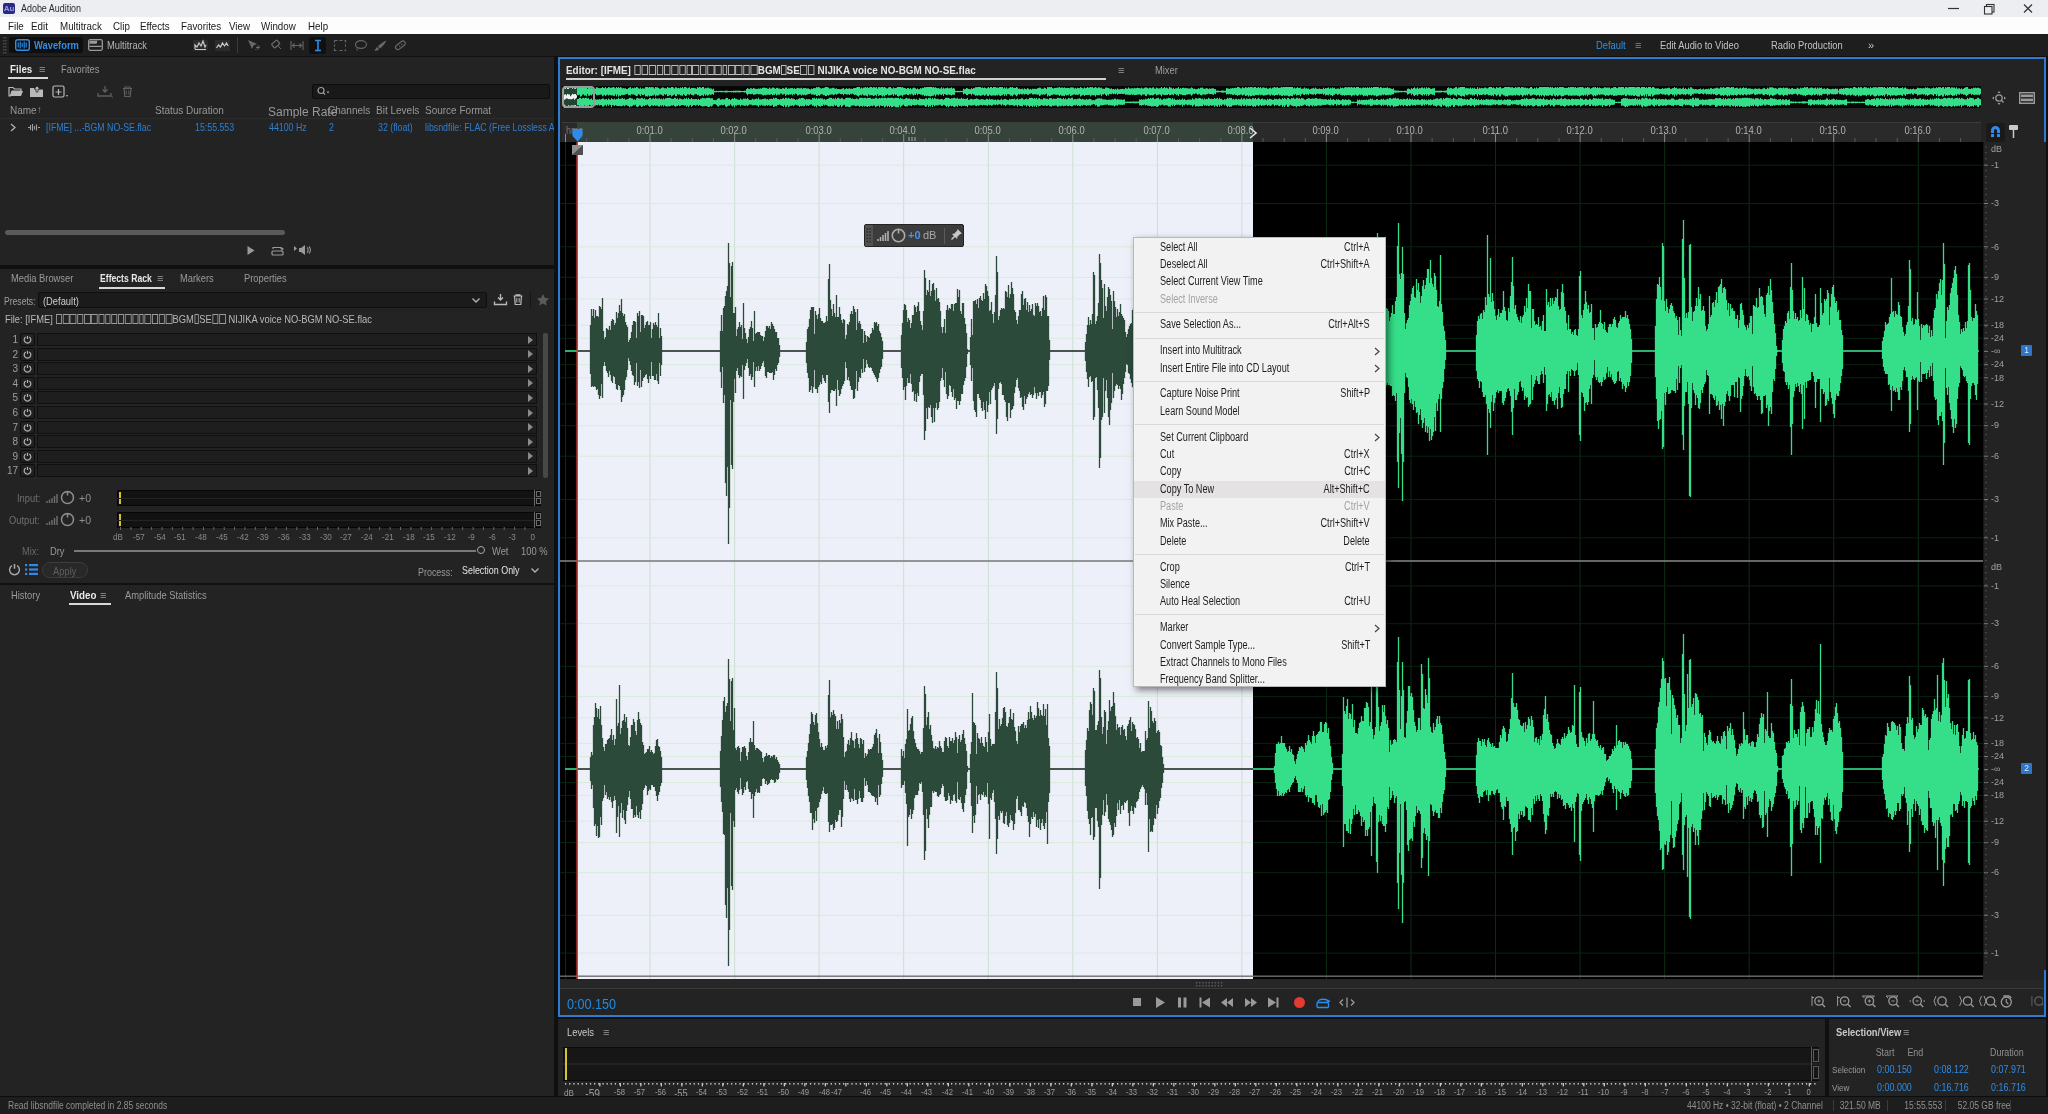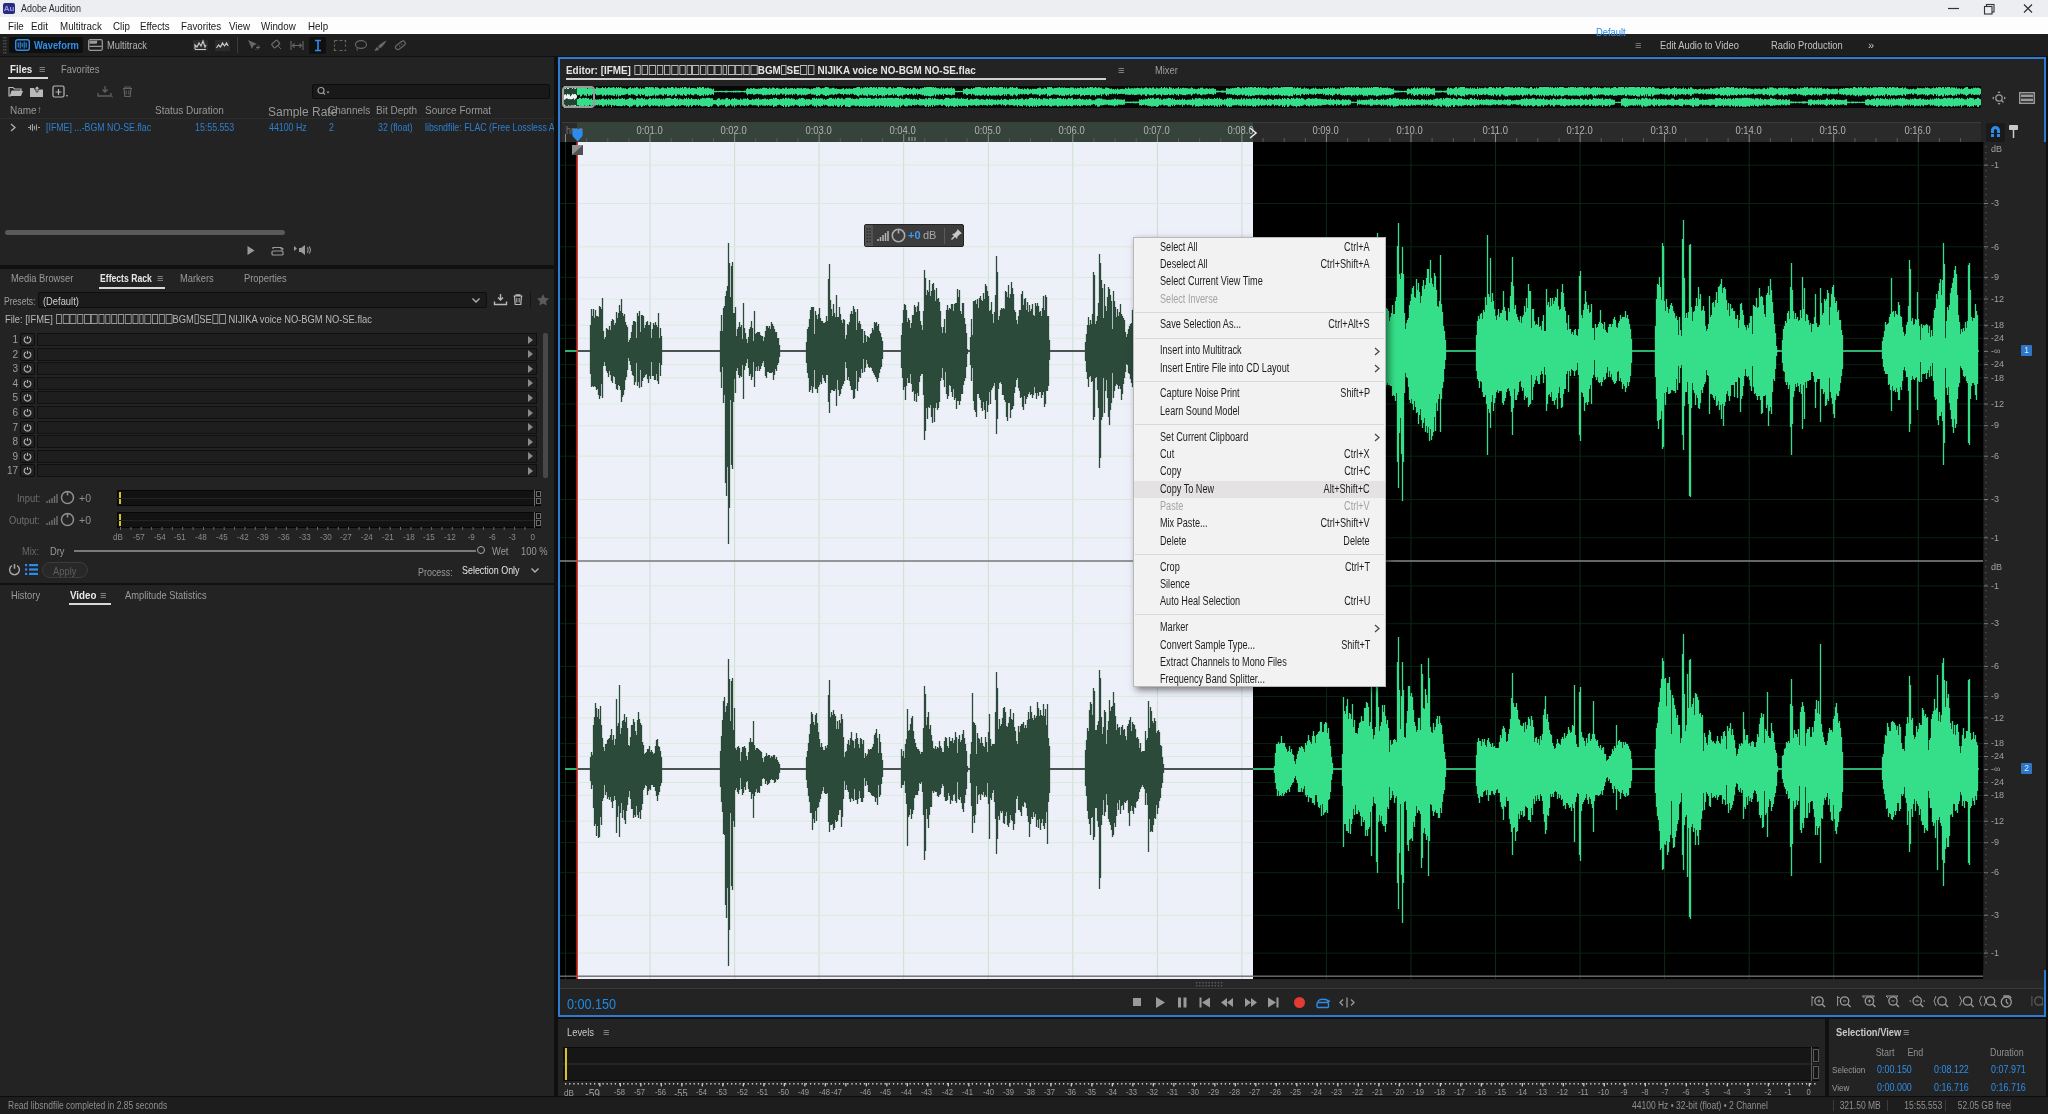--- a/index.html
+++ b/index.html
@@ -93,21 +93,21 @@
   </svg>
 <svg class="ab" style="left:374px;top:39px" width="14" height="13" viewBox="0 0 14 13">
     <path d="M12.5 1.5c-3 1-7 4-8.5 6l2 2c2-1.5 5.5-5.5 6.5-8z" fill="#686868"></path>
     <path d="M3.5 8c-1.5.5-2 2.5-3 3.5 1.5.5 3.5 0 4.5-1z" fill="#686868"></path>
   </svg>
 <svg class="ab" style="left:394px;top:39px" width="14" height="13" viewBox="0 0 14 13">
     <rect x="1" y="4" width="11" height="4.6" rx="2.3" transform="rotate(-38 6.5 6.5)" fill="none" stroke="#686868" stroke-width="1.2"></rect>
     <circle cx="5.7" cy="7.3" r="0.7" fill="#686868"></circle>
     <circle cx="7.8" cy="5.2" r="0.7" fill="#686868"></circle>
   </svg>
-<div class="ab" style="left:1596px;top:26px;font-size:11px;color:#2f8fe8"><span class="sl">Default</span></div>
+<div class="ab" style="left:1596px;top:39px;font-size:11px;color:#2f8fe8"><span class="sl">Default</span></div>
 <div class="ab" style="left:1635px;top:39px;font-size:11px;color:#8a8a8a">≡</div>
 <div class="ab" style="left:1660px;top:39px;font-size:11px;color:#c3c3c3"><span class="sl">Edit Audio to Video</span></div>
 <div class="ab" style="left:1771px;top:39px;font-size:11px;color:#c3c3c3"><span class="sl">Radio Production</span></div>
 <div class="ab" style="left:1868px;top:39px;font-size:11px;color:#c3c3c3;letter-spacing:-2px">»</div>
 <div class="ab" style="left:0;top:57px;width:554px;height:208px;background:#232323"></div>
 <div class="ab" style="left:10px;top:63px;font-size:11.5px;font-weight:700;color:#e8e8e8"><span class="sl">Files</span></div>
 <div class="ab" style="left:39px;top:63px;font-size:11px;color:#9a9a9a">≡</div>
 <div class="ab" style="left:8px;top:77px;width:40px;height:1.5px;background:#d8d8d8"></div>
 <div class="ab" style="left:61px;top:63px;font-size:11px;color:#9a9a9a"><span class="sl">Favorites</span></div>
 <svg class="ab" style="left:8px;top:85px" width="16" height="13" viewBox="0 0 16 13">
@@ -136,21 +136,21 @@
 <svg class="ab" style="left:316px;top:86px" width="14" height="11" viewBox="0 0 14 11">
     <circle cx="5" cy="4.5" r="3" fill="none" stroke="#9f9f9f" stroke-width="1.2"></circle>
     <path d="M7.2 6.7L9 8.5" stroke="#9f9f9f" stroke-width="1.2"></path>
     <path d="M10.5 5.5h3l-1.5 2z" fill="#9f9f9f"></path>
   </svg>
 <div class="ab" style="left:10px;top:105px;font-size:10px;color:#989898">Name</div>
 <div class="ab" style="left:155px;top:105px;font-size:10px;color:#989898">Status</div>
 <div class="ab" style="left:186px;top:105px;font-size:10px;color:#989898">Duration</div>
 <div class="ab" style="left:268px;top:105px;font-size:12px;color:#989898">Sample Rate</div>
 <div class="ab" style="left:328px;top:105px;font-size:10px;color:#989898">Channels</div>
-<div class="ab" style="left:376px;top:105px;font-size:10px;color:#989898">Bit Depth</div>
+<div class="ab" style="left:376px;top:105px;font-size:10px;color:#989898">Bit Levels</div>
 <div class="ab" style="left:425px;top:105px;font-size:10px;color:#989898">Source Format</div>
 <div class="ab" style="left:37px;top:104px;font-size:10px;color:#989898">↑</div>
 <svg class="ab" style="left:9px;top:123px" width="8" height="9" viewBox="0 0 8 9">
     <path d="M2 1l4 3.5L2 8" fill="none" stroke="#b0b0b0" stroke-width="1.3"></path>
   </svg>
 <svg class="ab" style="left:27px;top:123px" width="14" height="9" viewBox="0 0 14 9">
     <path d="M1 4.5h2M3.5 2v5M5.5 1v7M7.5 3v3.5M9.5 1.5v6M11 4.5h2" stroke="#9f9f9f" stroke-width="1.1"></path>
   </svg>
 <div class="ab" style="left:46px;top:121px;font-size:11px;color:#2d7fd2"><span class="sl" style="transform:scaleX(.8)">[IFME] ...-BGM NO-SE.flac</span></div>
 <div class="ab" style="left:195px;top:121px;font-size:11px;color:#2d7fd2;white-space:nowrap"><span class="sl" style="transform:scaleX(.8)">15:55.553</span></div>
@@ -1463,21 +1463,21 @@
 <div class="ab" style="left:1832px;top:1064px;font-size:9.5px;color:#9a9a9a"><span class="sl">Selection</span></div>
 <div class="ab" style="left:1832px;top:1082px;font-size:9.5px;color:#9a9a9a"><span class="sl">View</span></div>
 <div class="ab" style="left:1894px;top:1063px;width:70px;margin-left:-35px;text-align:center;font-size:10.5px;color:#2e8ee8"><span class="sc">0:00.150</span></div>
 <div class="ab" style="left:1951px;top:1063px;width:70px;margin-left:-35px;text-align:center;font-size:10.5px;color:#2e8ee8"><span class="sc">0:08.122</span></div>
 <div class="ab" style="left:2008px;top:1063px;width:70px;margin-left:-35px;text-align:center;font-size:10.5px;color:#2e8ee8"><span class="sc">0:07.971</span></div>
 <div class="ab" style="left:1894px;top:1081px;width:70px;margin-left:-35px;text-align:center;font-size:10.5px;color:#2e8ee8"><span class="sc">0:00.000</span></div>
 <div class="ab" style="left:1951px;top:1081px;width:70px;margin-left:-35px;text-align:center;font-size:10.5px;color:#2e8ee8"><span class="sc">0:16.716</span></div>
 <div class="ab" style="left:2008px;top:1081px;width:70px;margin-left:-35px;text-align:center;font-size:10.5px;color:#2e8ee8"><span class="sc">0:16.716</span></div>
 <div class="ab" style="left:0;top:1096px;width:2048px;height:18px;background:#1d1d1d;border-top:1px solid #0c0c0c"></div>
 <div class="ab" style="left:8px;top:1100px;font-size:10px;color:#8f8f8f"><span class="sl">Read libsndfile completed in 2.85 seconds</span></div>
-<div class="ab" style="left:1600px;top:1100px;width:168px;text-align:right;font-size:10px;color:#8f8f8f;white-space:nowrap"><span class="sr">44100 Hz • 32-bit (float) • 2 Channel</span></div>
+<div class="ab" style="left:1655px;top:1100px;width:168px;text-align:right;font-size:10px;color:#8f8f8f;white-space:nowrap"><span class="sr">44100 Hz • 32-bit (float) • 2 Channel</span></div>
 <div class="ab" style="left:1833px;top:1100px;width:1px;height:11px;background:#3c3c3c"></div>
 <div class="ab" style="left:1887px;top:1100px;width:1px;height:11px;background:#3c3c3c"></div>
 <div class="ab" style="left:1945px;top:1100px;width:1px;height:11px;background:#3c3c3c"></div>
 <div class="ab" style="left:2010px;top:1100px;width:1px;height:11px;background:#3c3c3c"></div>
 <div class="ab" style="left:1860px;top:1100px;width:60px;margin-left:-30px;text-align:center;font-size:10px;color:#8f8f8f;white-space:nowrap"><span class="sc">321.50 MB</span></div>
 <div class="ab" style="left:1923px;top:1100px;width:70px;margin-left:-35px;text-align:center;font-size:10px;color:#8f8f8f;white-space:nowrap"><span class="sc">15:55.553</span></div>
 <div class="ab" style="left:1984px;top:1100px;width:80px;margin-left:-40px;text-align:center;font-size:10px;color:#8f8f8f;white-space:nowrap"><span class="sc">52.05 GB free</span></div>
 <div class="ab" style="left:1133px;top:236.5px;width:253px;height:450px;background:#f3f2f2;border:1px solid #b9b9b9;box-shadow:3px 3px 7px rgba(0,0,0,.5);padding-top:1px">
     <div style="position:relative;height:17.4px;line-height:17.4px;font-size:12px;color:#1d1d1d">
       <span style="position:absolute;left:26px;white-space:nowrap;transform:scaleX(.76);transform-origin:0 50%">Select All</span>

